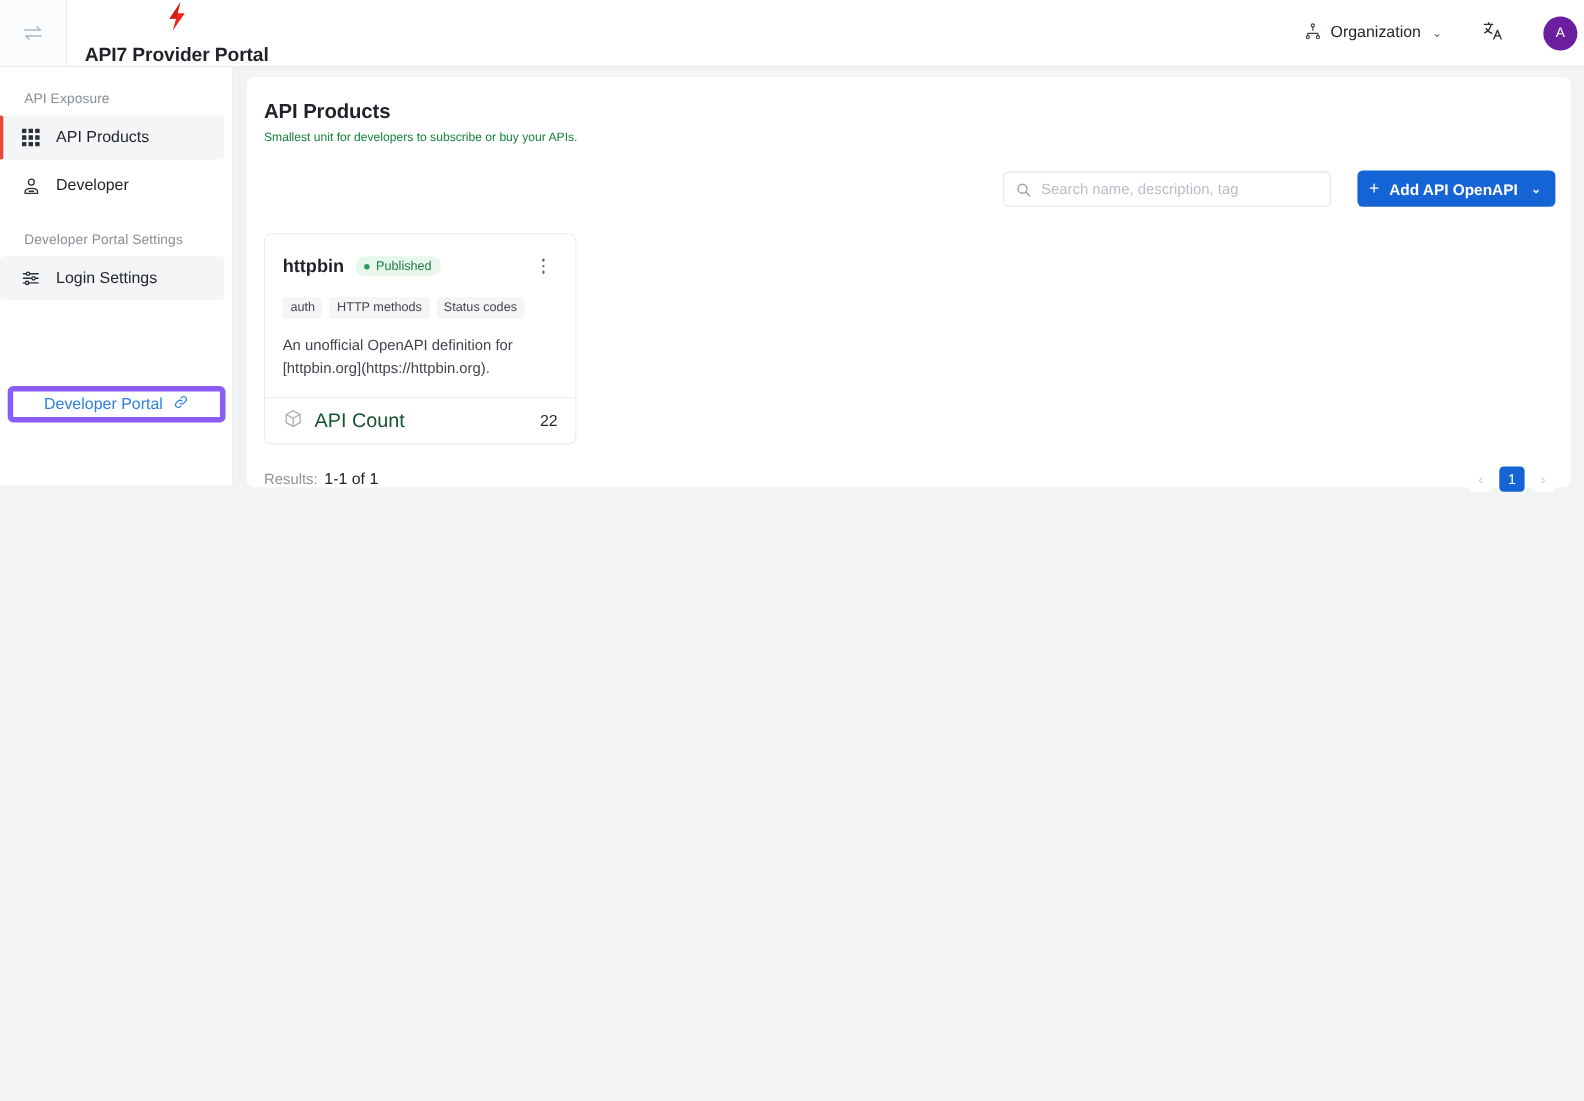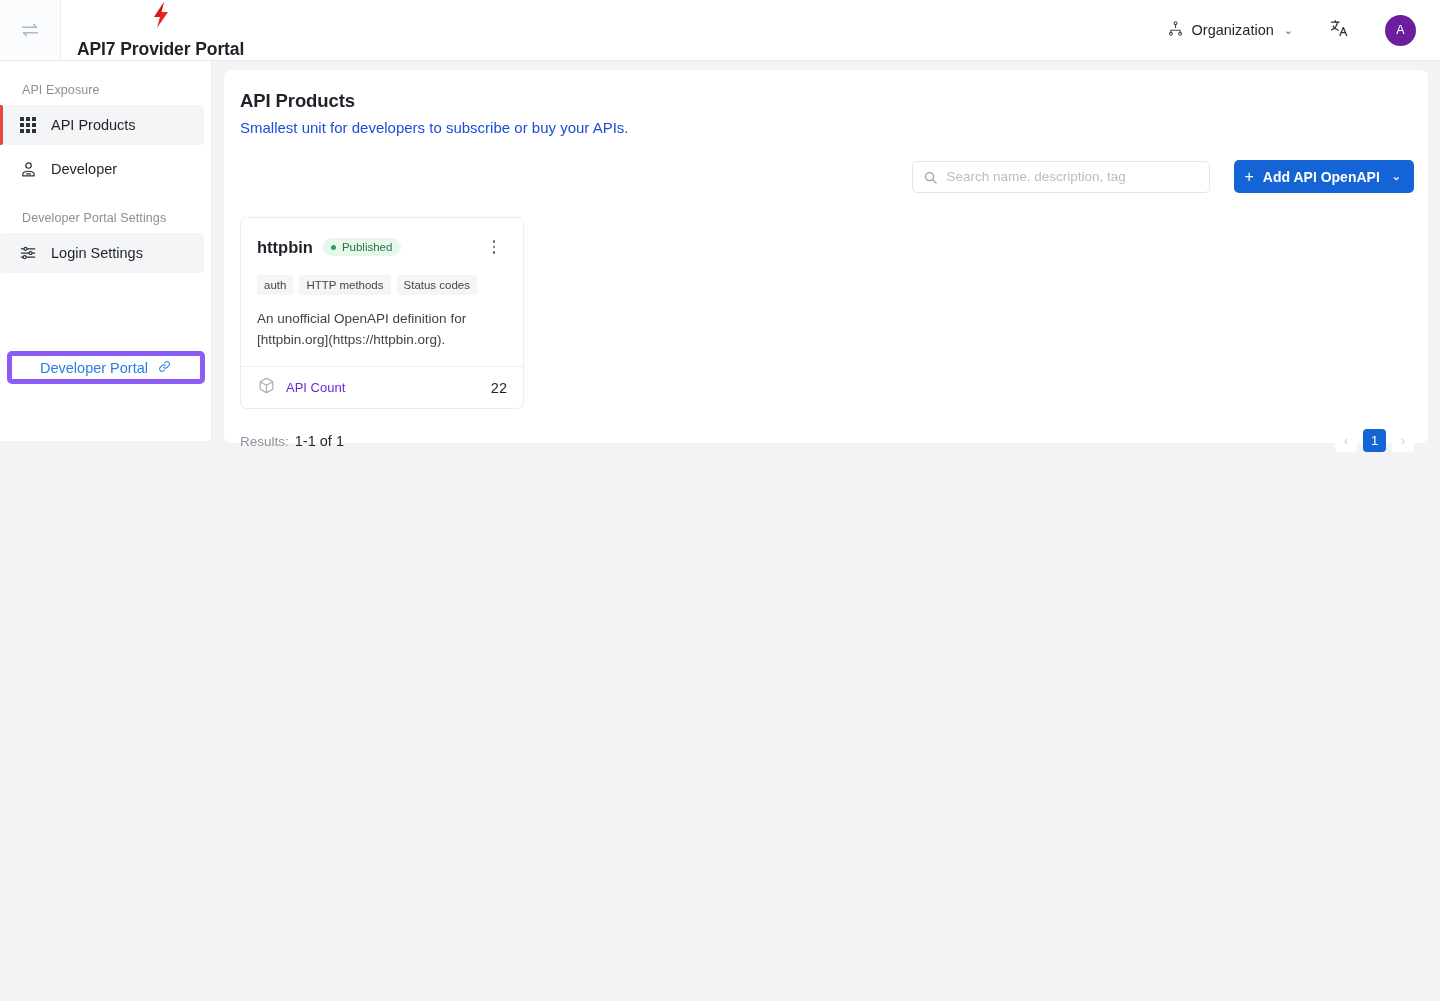--- a/index.html
+++ b/index.html
@@ -24,21 +24,21 @@
     cursor: pointer;
   }
   .collapse-btn svg { display: block; }
   .brand { display: flex; align-items: center; gap: 9px; margin-left: 16px; flex-direction: column; }
   .brand-logo { width: 26px; height: 30px; display: block; }
   .brand-title {
     font-size: 17.5px; font-weight: bold; color: #1f2329; letter-spacing: -0.1px;
   }
   .header-right {
     margin-left: auto; display: flex; align-items: center; gap: 36px;
-    padding-right: 24px;
+    padding-right: 6px;
   }
   .org-switcher {
     display: flex; align-items: center; gap: 8px; cursor: pointer;
     font-size: 14.5px; color: #1f2329;
   }
   .org-switcher .caret { color: #626873; font-size: 11px; margin-left: 2px; }
   .lang-btn { cursor: pointer; display: flex; align-items: center; }
   .avatar {
     width: 31px; height: 31px; border-radius: 50%;
     background: #6b1f9e; color: #fff; font-size: 12.5px;
@@ -77,21 +77,21 @@
     display: flex; align-items: center; justify-content: center; gap: 9px;
   }
 
   
   .panel {
     position: absolute; left: 224px; top: 70px; width: 1204px; height: 373px;
     background: #ffffff; border-radius: 7px;
   }
   .panel-head { padding: 20px 0 0 16px; }
   .page-title { font-size: 18.5px; font-weight: bold; color: #1f2329; letter-spacing: -0.1px; }
-  .page-sub { font-size: 15px; color: #1d4ed8; margin-top: 7px; }
+  .page-sub { font-size: 11px; color: #15803d; margin-top: 7px; }
 
   .toolbar {
     display: flex; align-items: center; justify-content: flex-end; gap: 24px;
     padding: 24px 14px 0 0;
   }
   .search-box {
     position: relative; width: 298px; height: 32px;
     border: 1px solid #e3e5e8; border-radius: 5px; background: #fff;
     display: flex; align-items: flex-start; padding-left: 34px;
   }
@@ -137,21 +137,21 @@
     background: #f5f5f6; color: #414751; font-size: 11.5px;
     border-radius: 3px; padding: 4px 7px; white-space: nowrap;
   }
   .card-desc {
     margin-top: 14px; font-size: 13.5px; line-height: 1.52; color: #3e444d;
   }
   .card-foot {
     border-top: 1px solid #eceef0; height: 42px; display: flex;
     align-items: center; padding: 0 16px; gap: 10px;
   }
-  .card-foot .label { font-size: 13px; color: #6d28d9; }
+  .card-foot .label { font-size: 18px; color: #14532d; }
   .card-foot .value { margin-left: auto; font-size: 14.5px; color: #1f2329; }
 
   
   .panel-foot {
     display: flex; align-items: center; padding: 20px 14px 0 16px;
   }
   .results { font-size: 13.5px; color: #8e949c; }
   .results b { color: #1f2329; font-weight: normal; font-size: 14.5px; margin-left: 6px; }
   .pager { margin-left: auto; display: flex; align-items: center; gap: 6px; }
   .pg {

